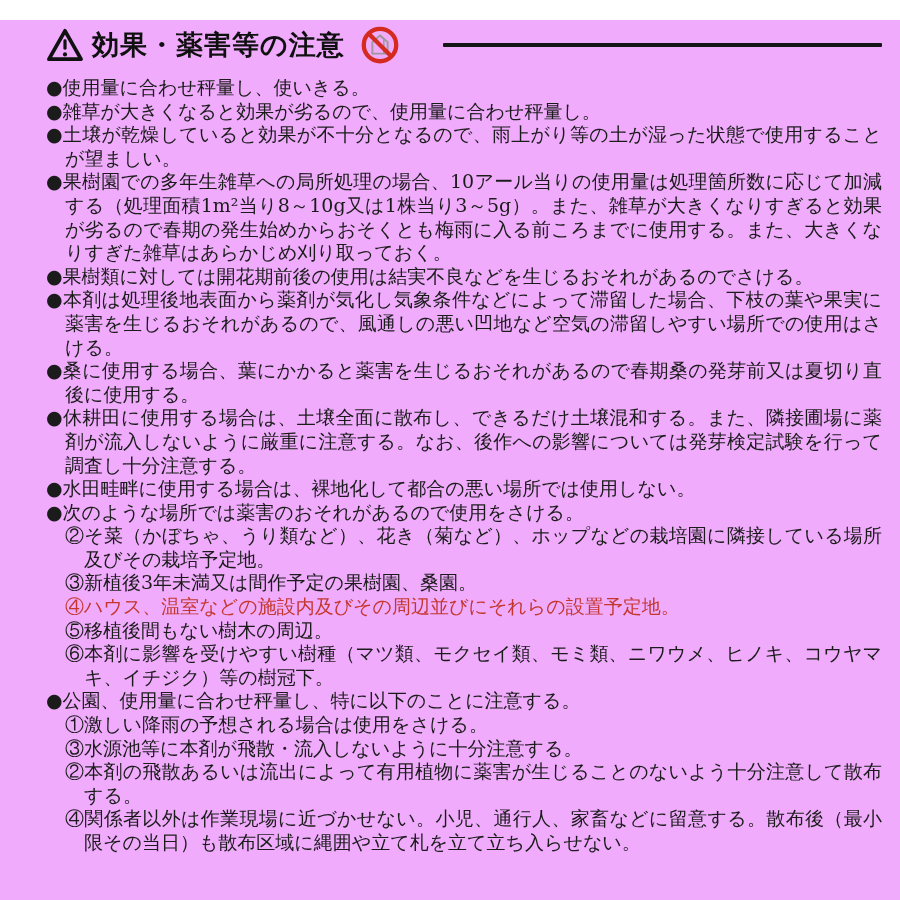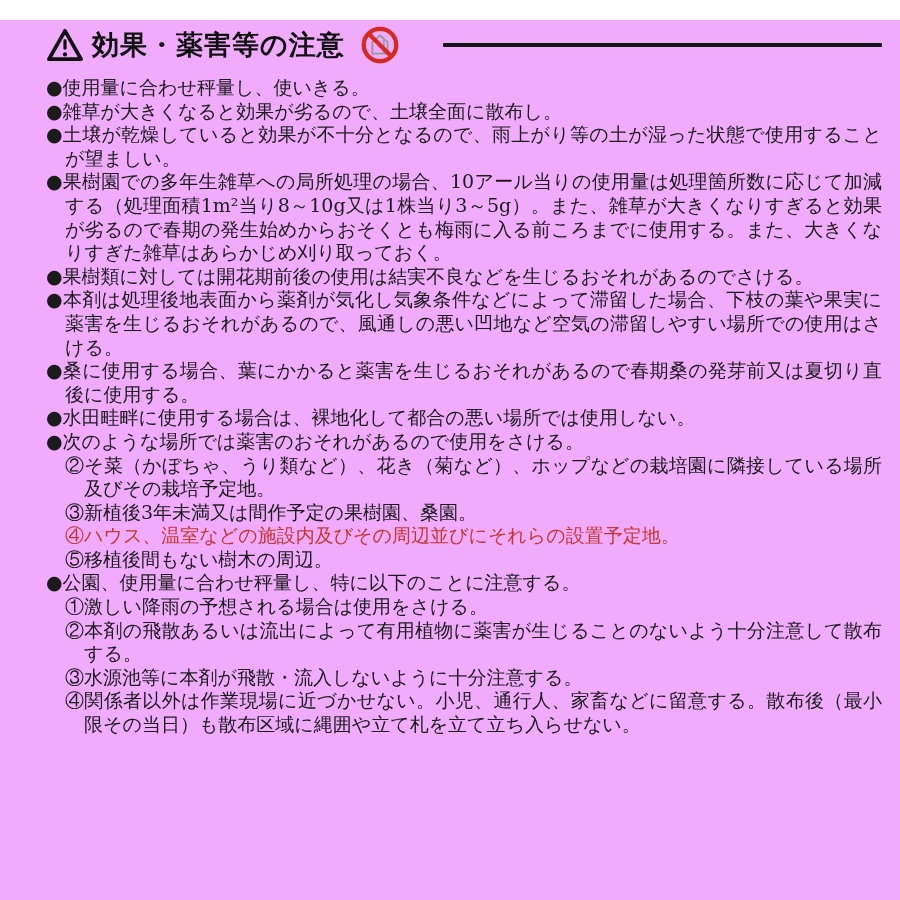--- a/index.html
+++ b/index.html
@@ -78,54 +78,56 @@
       <circle cx="22" cy="22" r="17" fill="none" stroke="#d42a20" stroke-width="4.5"></circle>
       <line x1="10.5" y1="10.5" x2="33.5" y2="33.5" stroke="#d42a20" stroke-width="4.5"></line>
     </svg>
 
     <div class="header-rule"></div>
   </div>
 
   <div class="content" id="content">
     <div class="item"><span class="marker">●</span><span class="text">使用量に合わせ秤量し、使いきる。</span></div>
 
-    <div class="item"><span class="marker">●</span><span class="text">雑草が大きくなると効果が劣るので、土壌全面に散布し。</span></div>
+    <div class="item"><span class="marker">●</span><span class="text">雑草が大きくなると効果が劣るので、使用量に合わせ秤量し。</span></div>
 
 
     <div class="item"><span class="marker">●</span><span class="text">土壌が乾燥していると効果が不十分となるので、雨上がり等の土が湿った状態で使用することが望ましい。</span></div>
 
 
     <div class="item"><span class="marker">●</span><span class="text">果樹園での多年生雑草への局所処理の場合、10アール当りの使用量は処理箇所数に応じて加減する（処理面積1m²当り8～10g又は1株当り3～5g）。また、雑草が大きくなりすぎると効果が劣るので春期の発生始めからおそくとも梅雨に入る前ころまでに使用する。また、大きくなりすぎた雑草はあらかじめ刈り取っておく。</span></div>
 
     <div class="item"><span class="marker">●</span><span class="text">果樹類に対しては開花期前後の使用は結実不良などを生じるおそれがあるのでさける。</span></div>
 
     <div class="item"><span class="marker">●</span><span class="text">本剤は処理後地表面から薬剤が気化し気象条件などによって滞留した場合、下枝の葉や果実に薬害を生じるおそれがあるので、風通しの悪い凹地など空気の滞留しやすい場所での使用はさける。</span></div>
 
     <div class="item"><span class="marker">●</span><span class="text">桑に使用する場合、葉にかかると薬害を生じるおそれがあるので春期桑の発芽前又は夏切り直後に使用する。</span></div>
 
+    <div class="item"><span class="marker">●</span><span class="text">休耕田に使用する場合は、土壌全面に散布し、できるだけ土壌混和する。また、隣接圃場に薬剤が流入しないように厳重に注意する。なお、後作への影響については発芽検定試験を行って調査し十分注意する。</span></div>
 
     <div class="item"><span class="marker">●</span><span class="text">水田畦畔に使用する場合は、裸地化して都合の悪い場所では使用しない。</span></div>
 
     <div class="item"><span class="marker">●</span><span class="text">次のような場所では薬害のおそれがあるので使用をさける。</span></div>
 
 
     <div class="item sub"><span class="marker">②</span><span class="text">そ菜（かぼちゃ、うり類など）、花き（菊など）、ホップなどの栽培園に隣接している場所及びその栽培予定地。</span></div>
 
     <div class="item sub"><span class="marker">③</span><span class="text">新植後3年未満又は間作予定の果樹園、桑園。</span></div>
 
     <div class="item sub red"><span class="marker">④</span><span class="text">ハウス、温室などの施設内及びその周辺並びにそれらの設置予定地。</span></div>
 
     <div class="item sub"><span class="marker">⑤</span><span class="text">移植後間もない樹木の周辺。</span></div>
 
+    <div class="item sub"><span class="marker">⑥</span><span class="text">本剤に影響を受けやすい樹種（マツ類、モクセイ類、モミ類、ニワウメ、ヒノキ、コウヤマキ、イチジク）等の樹冠下。</span></div>
 
     <div class="item"><span class="marker">●</span><span class="text">公園、使用量に合わせ秤量し、特に以下のことに注意する。</span></div>
 
     <div class="item sub"><span class="marker">①</span><span class="text">激しい降雨の予想される場合は使用をさける。</span></div>
 
+    <div class="item sub"><span class="marker">③</span><span class="text">水源池等に本剤が飛散・流入しないように十分注意する。</span></div>
+
     <div class="item sub"><span class="marker">②</span><span class="text">本剤の飛散あるいは流出によって有用植物に薬害が生じることのないよう十分注意して散布する。</span></div>
-
-    <div class="item sub"><span class="marker">③</span><span class="text">水源池等に本剤が飛散・流入しないように十分注意する。</span></div>
 
     <div class="item sub"><span class="marker">④</span><span class="text">関係者以外は作業現場に近づかせない。小児、通行人、家畜などに留意する。散布後（最小限その当日）も散布区域に縄囲や立て札を立て立ち入らせない。</span></div>
 
   </div>
 
 </div>
 
 </body></html>

